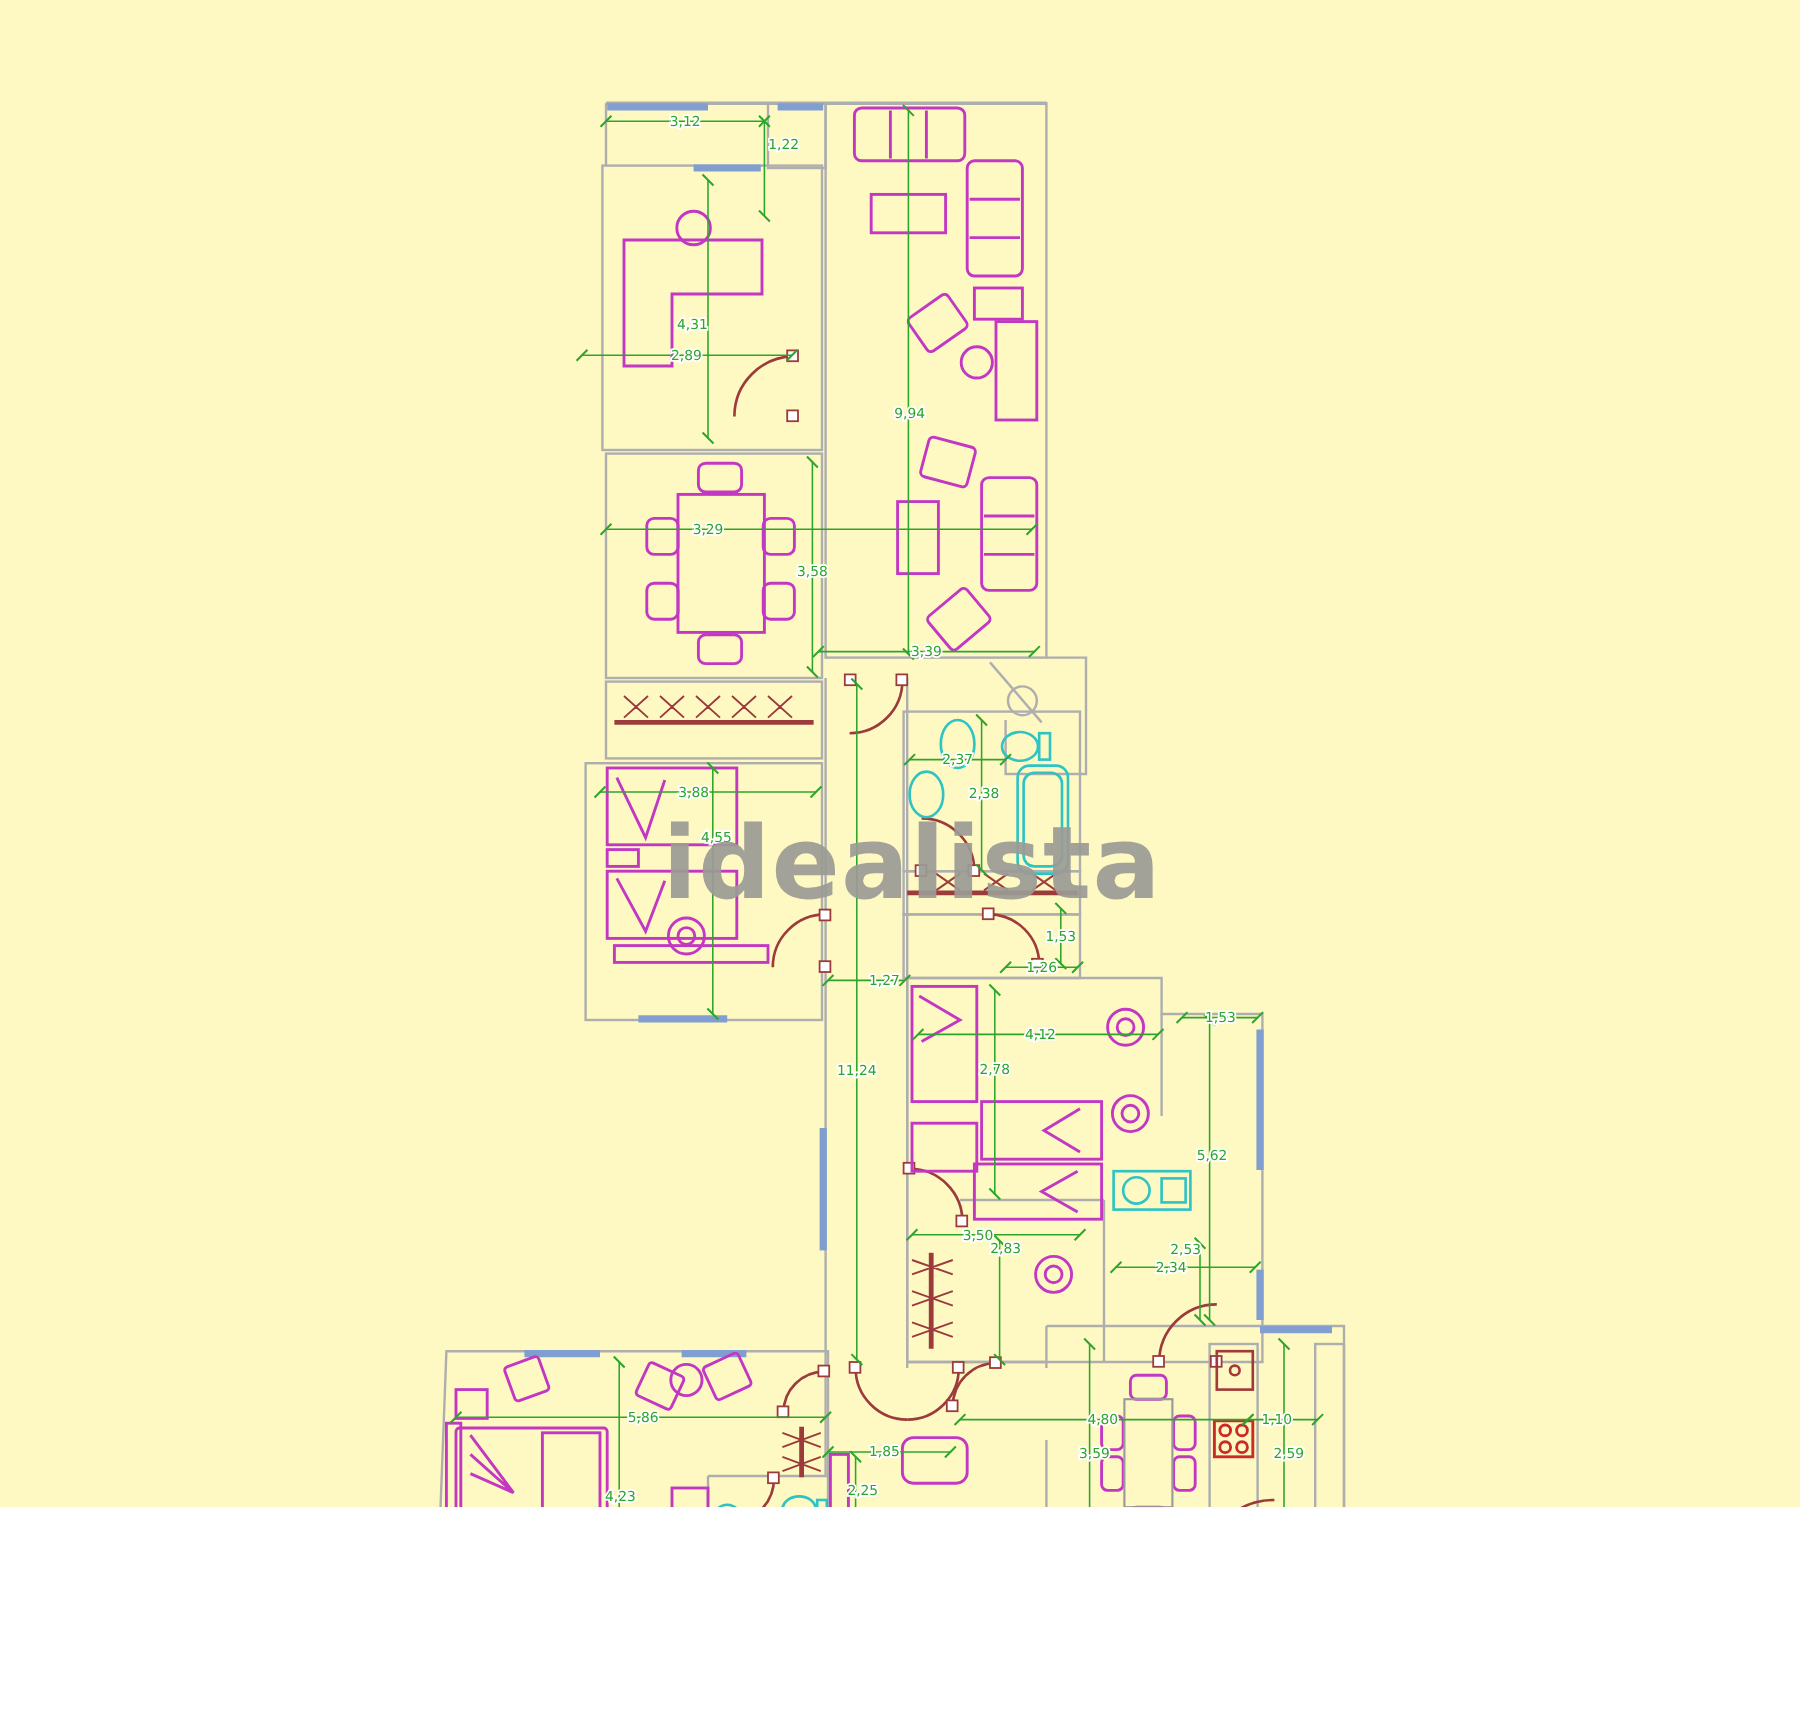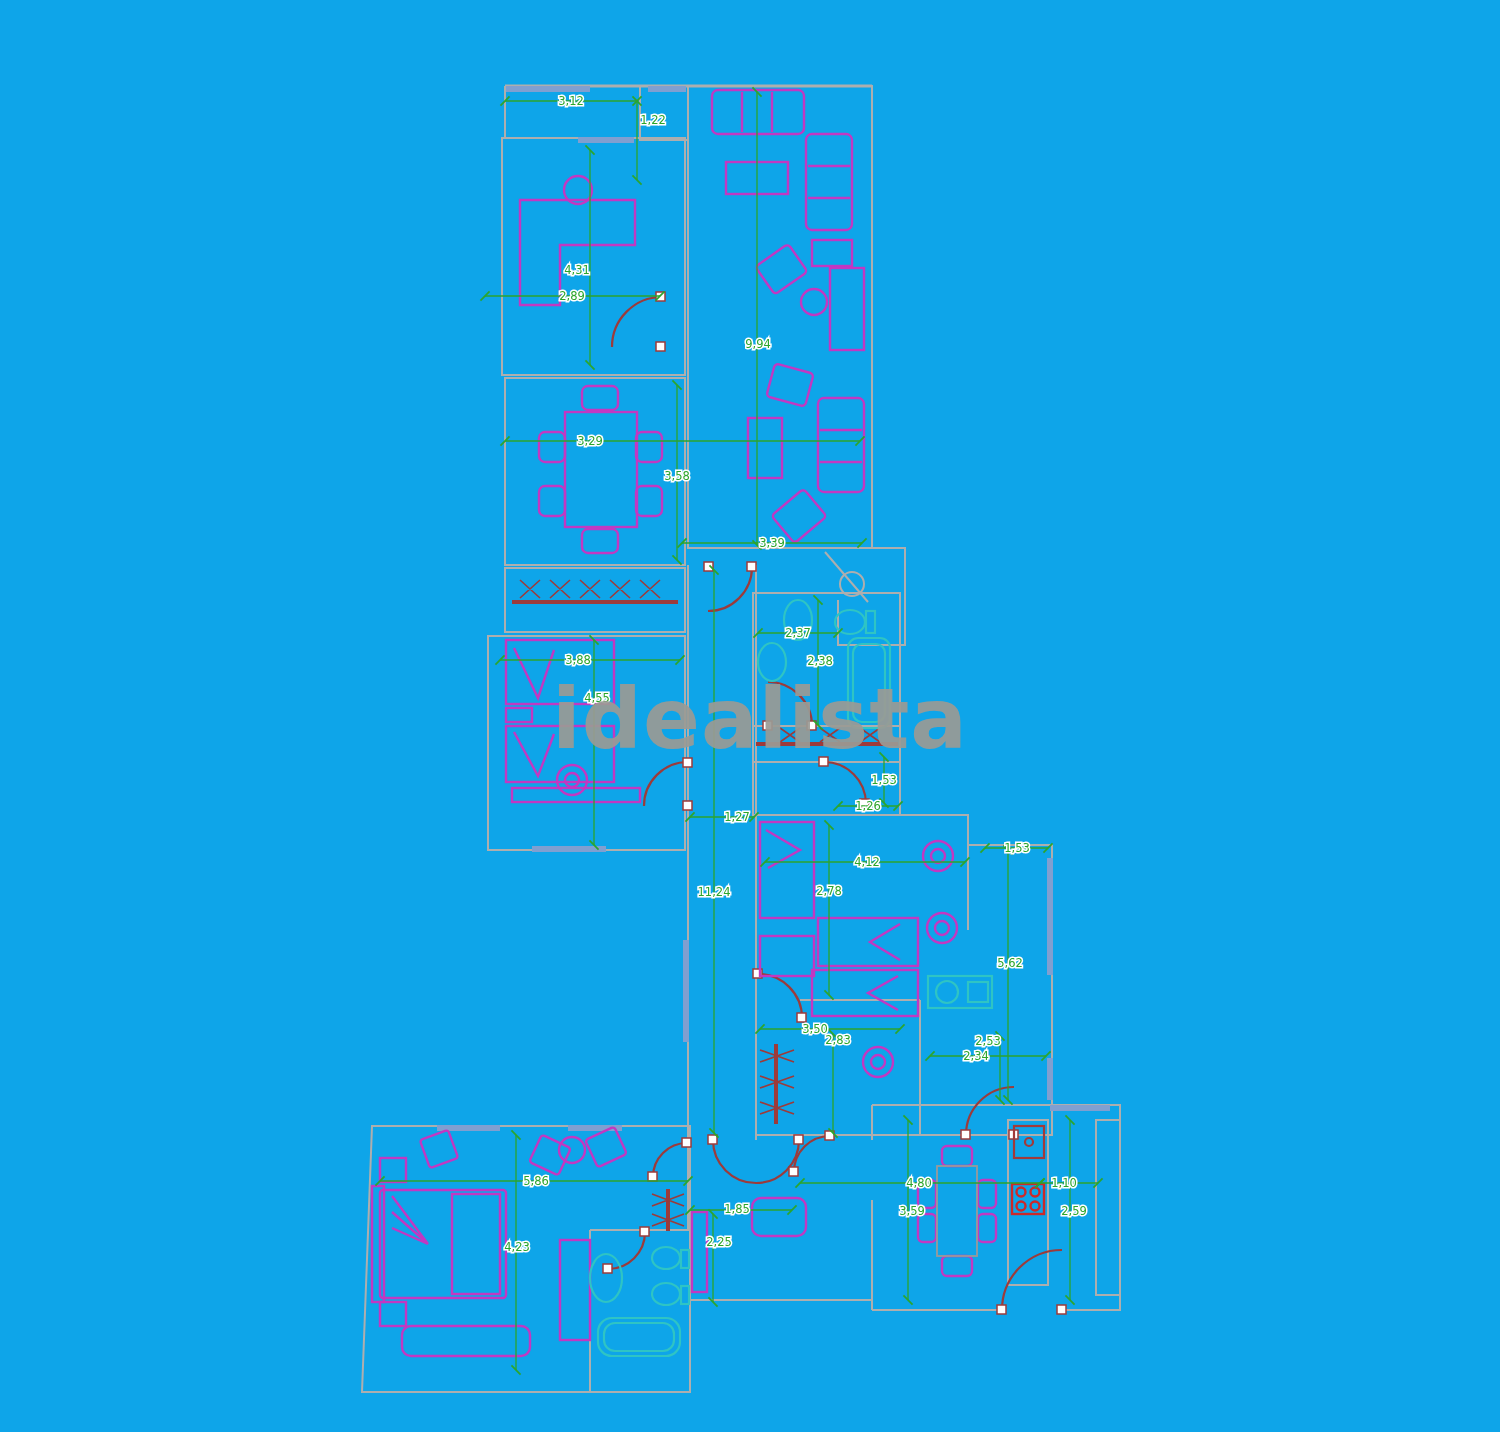--- a/index.html
+++ b/index.html
@@ -1,16 +1,16 @@
 <!DOCTYPE html>
 <html style="--wall: #aeaeae; --furniture: #c238c2; --dimension: #2ca52c; --door: #9c3b3b; --fixture: #2fc4c4; --window: #809fd0; --stove: #cc2929; --watermark: #9b9b95;"><head>
 <meta charset="utf-8">
 <style>
   html,body{margin:0;padding:0;background:#ffffff;}
-  .page{width:1500px;height:1432px;position:relative;background:#0ea5e9;overflow:hidden;
+  .page{width:1500px;height:1256px;position:relative;background:#fef9c3;overflow:hidden;
         font-family:"DejaVu Sans", sans-serif;}
   svg{display:block}
   .wall{stroke:var(--wall);fill:none;stroke-width:2;}
   .wall-thick{stroke:var(--wall);fill:none;stroke-width:3;}
   .win{stroke:var(--window);stroke-width:6;fill:none;}
   .door{stroke:var(--door);fill:none;stroke-width:2.2;}
   .hinge{stroke:var(--door);fill:#ffffff;stroke-width:1.5;}
   .rail{stroke:var(--door);stroke-width:4;fill:none;}
   .hang{stroke:var(--door);stroke-width:1.6;fill:none;}
   .furn{stroke:var(--furniture);fill:none;stroke-width:2.4;}

